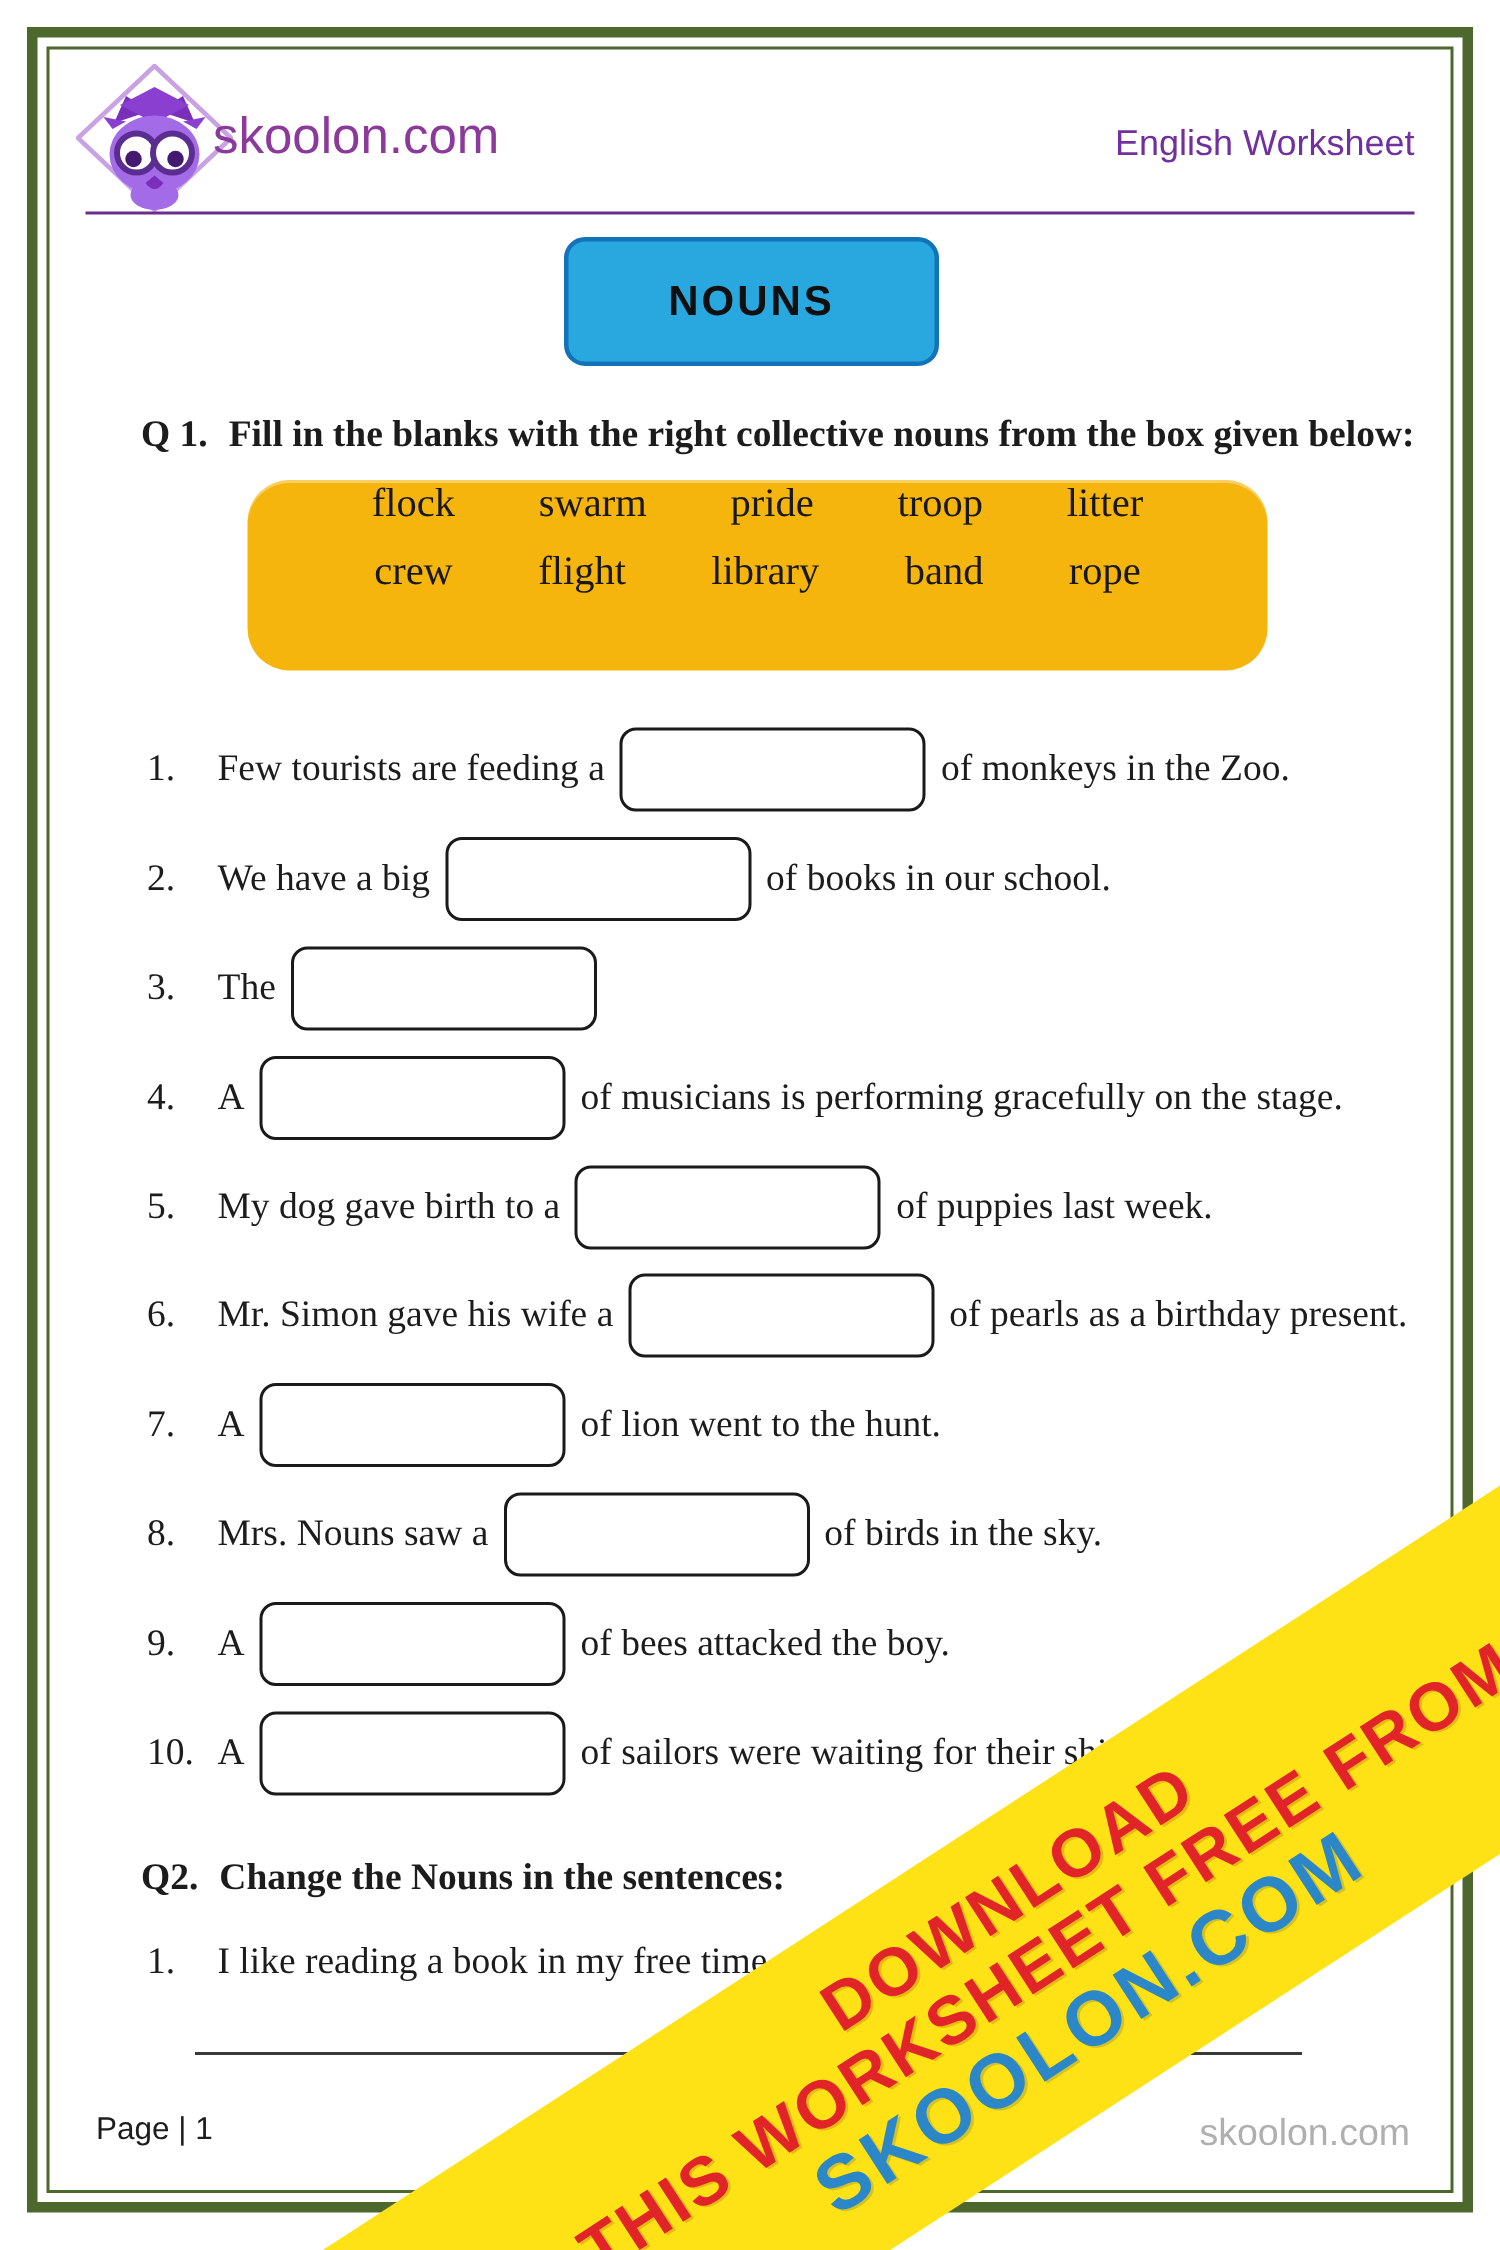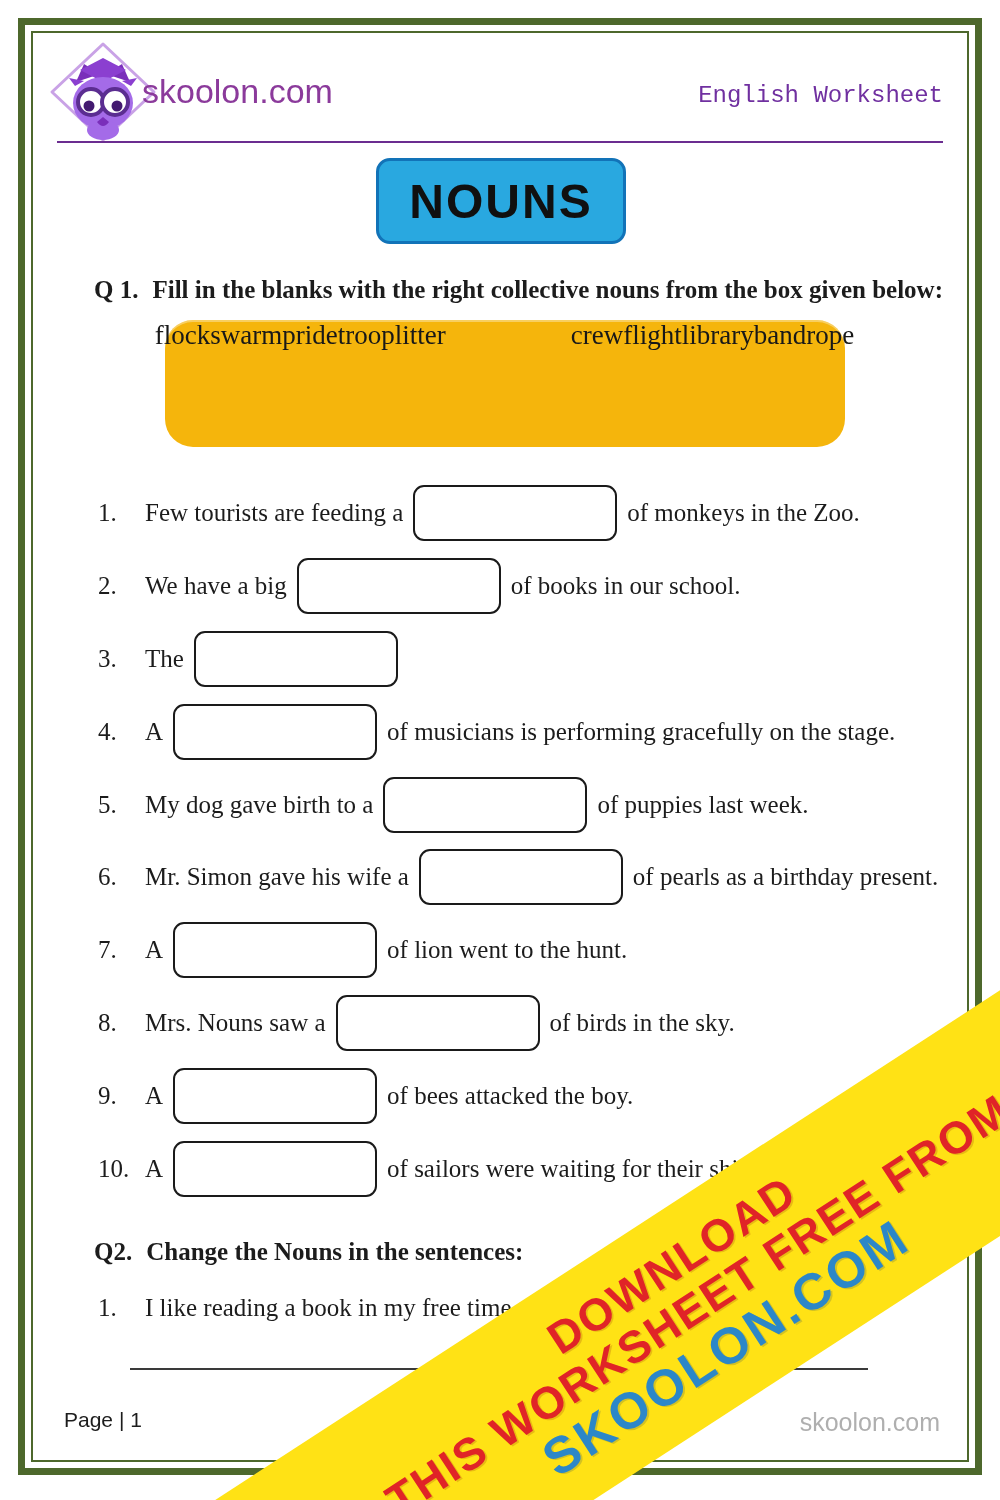--- a/index.html
+++ b/index.html
@@ -13,41 +13,41 @@
   .frame-outer{position:absolute;left:18px;top:18px;right:18px;bottom:25px;
     border:7px solid #4D682C;z-index:1;pointer-events:none;}
   .frame-inner{position:absolute;left:31px;top:31px;right:31px;bottom:38px;
     border:2px solid #4D682C;z-index:1;pointer-events:none;}
 
   
   .logo{position:absolute;left:48px;top:40px;z-index:3;}
   .brand{position:absolute;left:142px;top:72px;z-index:3;
     font-family:"Liberation Sans", sans-serif;font-size:34px;color:#8B3A9B;}
   .wtype{position:absolute;right:57px;top:82px;z-index:3;
-    font-family:Liberation Mono, monospace;font-size:24px;color:#7030A0;}
+    font-family:Liberation Sans, sans-serif;font-size:24px;color:#7030A0;}
   .hrule{position:absolute;left:57px;top:141px;width:886px;height:2px;background:#6B2D90;z-index:3;}
 
   
   .title-box{position:absolute;left:376px;top:158px;width:244px;height:80px;
     background:#29A8E0;border:3px solid #1273B8;border-radius:14px;
     display:flex;align-items:center;justify-content:center;z-index:3;}
   .title-box span{font-family:"Liberation Sans", sans-serif;font-weight:bold;
-    font-size:48px;letter-spacing:2px;color:#101010;}
+    font-size:28px;letter-spacing:2px;color:#101010;}
 
   
   .q-heading{position:absolute;left:64px;font-weight:bold;font-size:25px;z-index:3;white-space:nowrap;margin-left:30px;}
   .q1-heading{top:276px;}
   .q2-heading{top:1238px;}
   .q-heading .q-label{margin-right:14px;}
 
   
   .word-bank{position:absolute;left:165px;top:320px;width:680px;height:127px;
     background:#F5B50C;border-radius:28px;z-index:3;
     box-shadow:inset 0 2px 0 rgba(255,255,255,.35);
-    display:flex;flex-direction:row;justify-content:center;gap:14px;}
+    display:flex;flex-direction:column;gap:14px;}
   .wb-row{display:flex;justify-content:space-around;font-size:27px;color:#181818;}
   .wb-row1{padding:0 55px;}
   .wb-row2{padding:0 56px;}
 
   
   .q1-list{position:absolute;left:0;top:477px;width:1000px;z-index:3;}
   .q1-row{height:72.8px;display:flex;align-items:center;padding-left:98px;font-size:25px;white-space:nowrap;}
   .num{display:inline-block;width:47px;}
   .blank-box{display:inline-block;width:200px;height:52px;margin:0 10px;
     border:2px solid #1a1a1a;border-radius:11px;background:#fff;flex:0 0 auto;}

